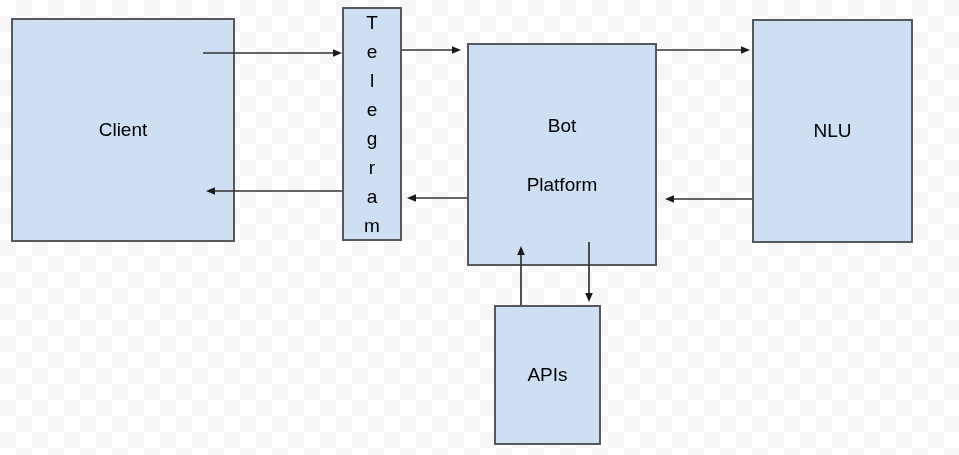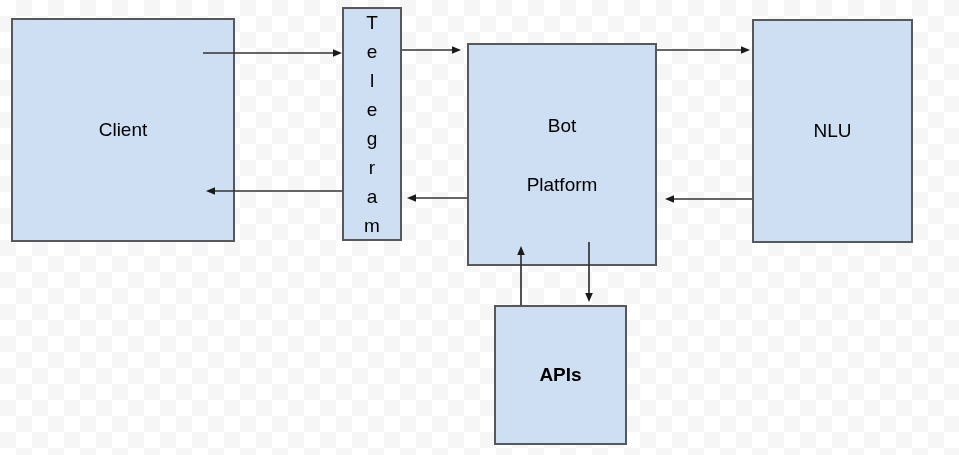--- a/index.html
+++ b/index.html
@@ -27,21 +27,21 @@
     justify-content: center;
     text-align: center;
     color: #000;
     font-size: 19px;
     line-height: 1.25;
   }
   .node-client   { left: 11px;  top: 18px;  width: 224px; height: 224px; text-align: right; }
   .node-telegram { left: 342px; top: 7px;   width: 60px;  height: 234px; line-height: 29px; }
   .node-platform { left: 467px; top: 19px;  width: 190px; height: 223px; margin-top: 24px; }
   .node-nlu      { left: 752px; top: 19px;  width: 161px; height: 224px; }
-  .node-apis     { left: 494px; top: 305px; width: 133px; height: 140px; font-weight: bold; }
+  .node-apis     { left: 494px; top: 305px; width: 107px; height: 140px; }
 
   .multiline { display: flex; flex-direction: column; }
   .node-platform .line { display: block; line-height: 59px; }
   .node-nlu .line      { display: block; line-height: 60px; }
 
   .arrows {
     position: absolute;
     left: 0;
     top: 0;
     pointer-events: none;

